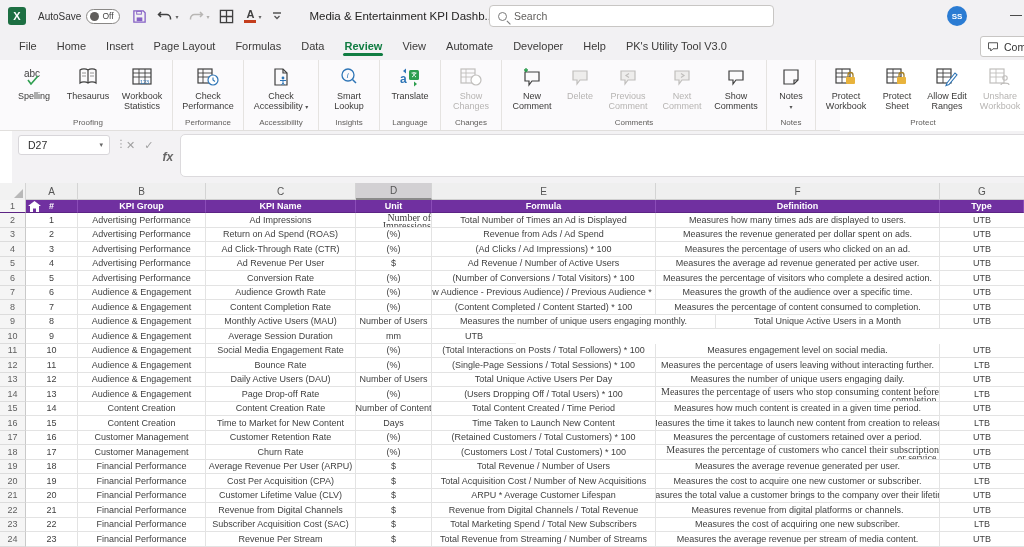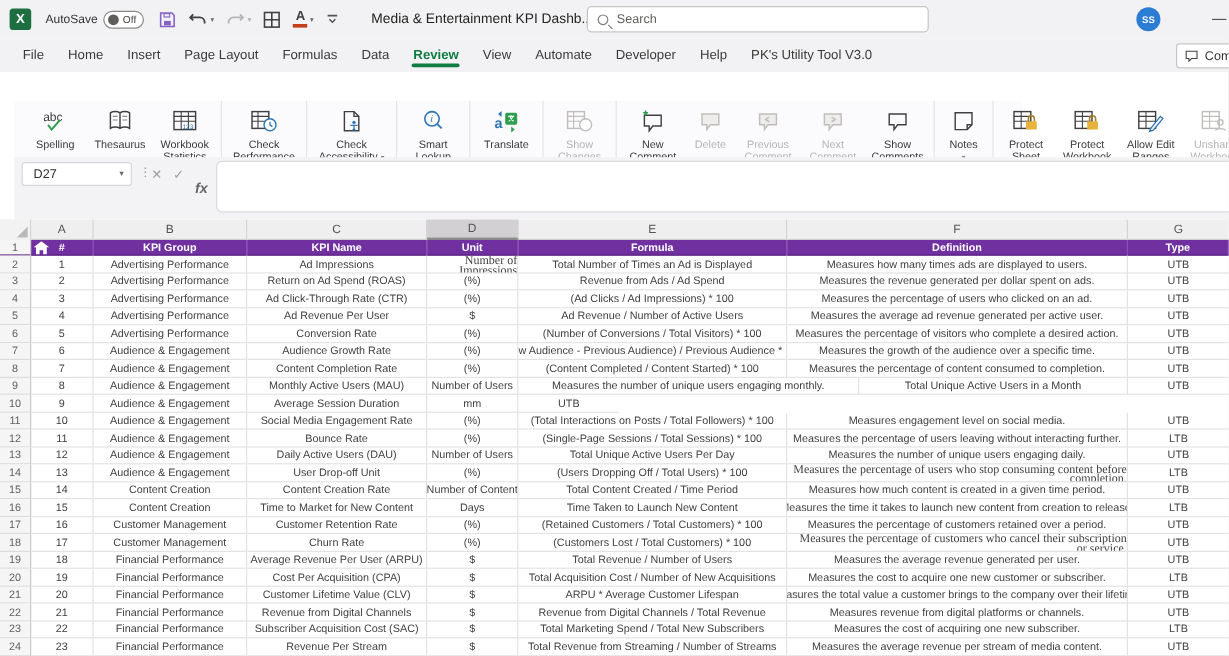--- a/index.html
+++ b/index.html
@@ -27,21 +27,21 @@
   .minim{position:absolute;left:1010px;top:8px;font-size:12px;color:#333;}
 
   
   .menubar{position:absolute;left:0;top:32px;width:1024px;height:28px;background:#f2f1f3;display:flex;align-items:center;padding-left:10px;gap:2px;}
   .tab{font-size:11px;color:#3b3a39;padding:6px 9px 7px 9px;position:relative;white-space:nowrap;}
   .tab.active{color:#107c41;font-weight:bold;}
   .tab.active:after{content:"";position:absolute;left:8px;right:8px;bottom:3px;height:2.5px;background:#107c41;border-radius:2px;}
   .commentsTop{position:absolute;left:980px;top:36px;width:90px;height:21px;border:1px solid #c8c6c4;border-radius:3px;background:#fff;display:flex;align-items:center;padding-left:6px;gap:5px;font-size:10.5px;color:#333;}
 
   
-  .ribbon{position:absolute;left:12px;top:60px;width:840px;height:71px;background:#fbfafc;border-bottom:1px solid #e1dfdd;display:flex;align-items:stretch;padding-left:4px;margin-top:24px;}
+  .ribbon{position:absolute;left:0;top:60px;width:840px;height:71px;background:#fbfafc;border-bottom:1px solid #e1dfdd;display:flex;align-items:stretch;padding-left:4px;}
   .rgroup{display:flex;flex-direction:column;align-items:center;border-right:1px solid #e5e3e1;padding:2px 4px 0 4px;}
   .rbuttons{display:flex;flex:1;align-items:flex-start;gap:2px;}
   .rbtn{display:flex;flex-direction:column;align-items:center;width:52px;padding-top:3px;cursor:default;}
   .rbtn .ric{height:24px;display:flex;align-items:center;justify-content:center;}
   .rbtn .rlab{font-size:9px;color:#3b3a39;text-align:center;line-height:10px;margin-top:2px;}
   .rbtn.disabled .rlab{color:#b6b4b2;}
   .rbtn .dd{font-size:6px;color:#555;line-height:6px;}
   .glabel{font-size:8px;color:#605e5c;padding:2px 0 3px 0;}
   svg.ic{display:block;}
 
@@ -335,41 +335,41 @@
               </svg>
             </span>
           <span class="rlab"><span>Notes</span><br><span class="dd">▾</span></span>
         </div>
       </div>
       <span class="glabel">Notes</span>
     </div>
 
     <div class="rgroup">
       <div class="rbuttons">
-        <div class="rbtn" style="width:46px">
+        <div class="rbtn" style="width:52px">
           <span class="ric">
               <svg class="ic" width="24" height="20" viewBox="0 0 24 20">
                 <rect x="2" y="2" width="14" height="14" fill="none" stroke="#404040" stroke-width="1.2"></rect>
                 <path d="M2 6 h14 M2 10 h14 M8 2 v14" stroke="#404040" stroke-width="0.9"></path>
                 <rect x="12" y="10" width="9" height="7" rx="1" fill="#e8b33c"></rect>
                 <path d="M14 10 v-2 a2.5 2.5 0 0 1 5 0 v2" fill="none" stroke="#a57f22" stroke-width="1.3"></path>
               </svg>
             </span>
-          <span class="rlab">Protect Sheet</span>
-        </div>
-        <div class="rbtn" style="width:52px">
+          <span class="rlab">Protect Workbook</span>
+        </div>
+        <div class="rbtn" style="width:46px">
           <span class="ric">
               <svg class="ic" width="24" height="20" viewBox="0 0 24 20">
                 <rect x="2" y="2" width="14" height="14" fill="none" stroke="#404040" stroke-width="1.2"></rect>
                 <path d="M2 6 h14 M2 10 h14 M8 2 v14" stroke="#404040" stroke-width="0.9"></path>
                 <rect x="12" y="10" width="9" height="7" rx="1" fill="#e8b33c"></rect>
                 <path d="M14 10 v-2 a2.5 2.5 0 0 1 5 0 v2" fill="none" stroke="#a57f22" stroke-width="1.3"></path>
               </svg>
             </span>
-          <span class="rlab">Protect Workbook</span>
+          <span class="rlab">Protect Sheet</span>
         </div>
         <div class="rbtn" style="width:50px">
           <span class="ric">
               <svg class="ic" width="24" height="20" viewBox="0 0 24 20">
                 <rect x="2" y="2" width="14" height="14" fill="none" stroke="#404040" stroke-width="1.2"></rect>
                 <path d="M2 6 h14 M2 10 h14 M8 2 v14" stroke="#404040" stroke-width="0.9"></path>
                 <path d="M12 16 L20 6 l2 1.8 L14 17.5 l-3 1 z" fill="#fff" stroke="#2e75b6" stroke-width="1.1"></path>
               </svg>
             </span>
           <span class="rlab">Allow Edit Ranges</span>
@@ -543,21 +543,21 @@
           <div class="cell c3">Daily Active Users (DAU)</div>
           <div class="cell c4">Number of Users</div>
           <div class="cell c5">Total Unique Active Users Per Day</div>
           <div class="cell c6">Measures the number of unique users engaging daily.</div>
           <div class="cell c7">UTB</div>
         </div>
         <div class="grid-row">
           <div class="cell gut c0">14</div>
           <div class="cell c1">13</div>
           <div class="cell c2">Audience &amp; Engagement</div>
-          <div class="cell c3">User Drop-off Unit</div>
+          <div class="cell c3">Page Drop-off Rate</div>
           <div class="cell c4">(%)</div>
           <div class="cell c5">(Users Dropping Off / Total Users) * 100</div>
           <div class="cell c6 wrap">Measures the percentage of users who stop consuming content before completion.</div>
           <div class="cell c7">LTB</div>
         </div>
         <div class="grid-row">
           <div class="cell gut c0">15</div>
           <div class="cell c1">14</div>
           <div class="cell c2">Content Creation</div>
           <div class="cell c3">Content Creation Rate</div>

